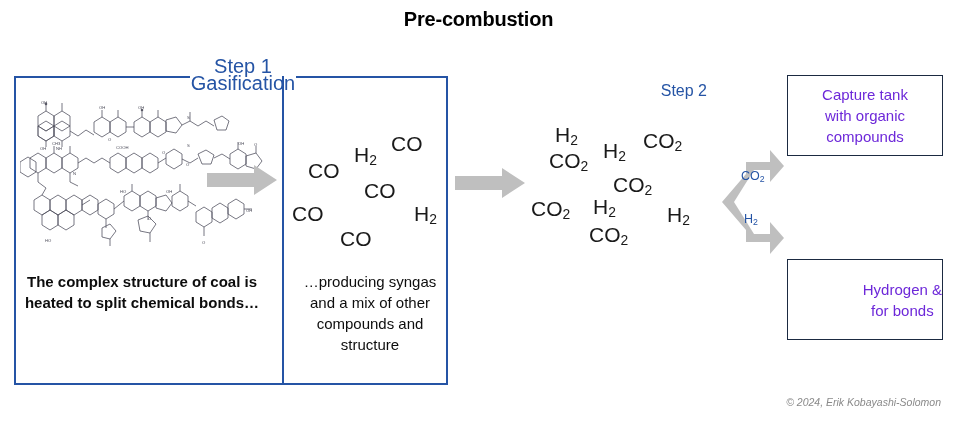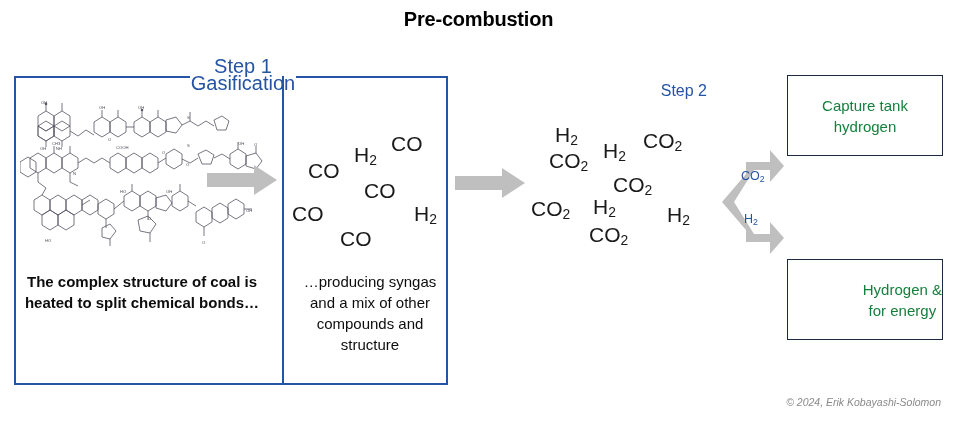--- a/index.html
+++ b/index.html
@@ -159,21 +159,21 @@
     border: 1.6px solid #1b2a41;
     background: #ffffff;
     display: flex;
     align-items: center;
     justify-content: center;
   }
   .outcome-text {
     text-align: center;
     font-size: 15px;
     line-height: 21px;
-    color: #15803d;
+    color: #6d28d9;
   }
   #outcome-box-capture {
     left: 787px;
     top: 75px;
     width: 156px;
     height: 81px;
   }
   #outcome-box-burn {
     left: 787px;
     top: 259px;
@@ -362,26 +362,27 @@
     <svg width="62" height="104" viewBox="0 0 62 104" xmlns="http://www.w3.org/2000/svg">
       <polygon fill="#BFBFBF" points="0,52 24,24 24,12 48,12 48,0 62,16 48,32 48,20 32,20 12,52 32,84 48,84 48,72 62,88 48,104 48,92 24,92 24,80"></polygon>
     </svg>
   </div>
   <div class="split-label" id="split-label-co2" style="left:741px; top:169px;"><span>CO</span><sub>2</sub></div>
   <div class="split-label" id="split-label-h2" style="left:744px; top:212px;"><span>H</span><sub>2</sub></div>
 
   <div class="outcome-box" id="outcome-box-capture">
     <div class="outcome-text">
       <div>Capture tank</div>
-      <div>hydrogen</div>
+      <div>with organic</div>
+      <div>compounds</div>
     </div>
   </div>
 
   <div class="outcome-box" id="outcome-box-burn">
     <div class="outcome-text">
       <div>Hydrogen &amp;</div>
-      <div>for energy</div>
+      <div>for bonds</div>
     </div>
   </div>
 
   <div id="copyright">© 2024, Erik Kobayashi-Solomon</div>
 
 </div>
 
 </body></html>

